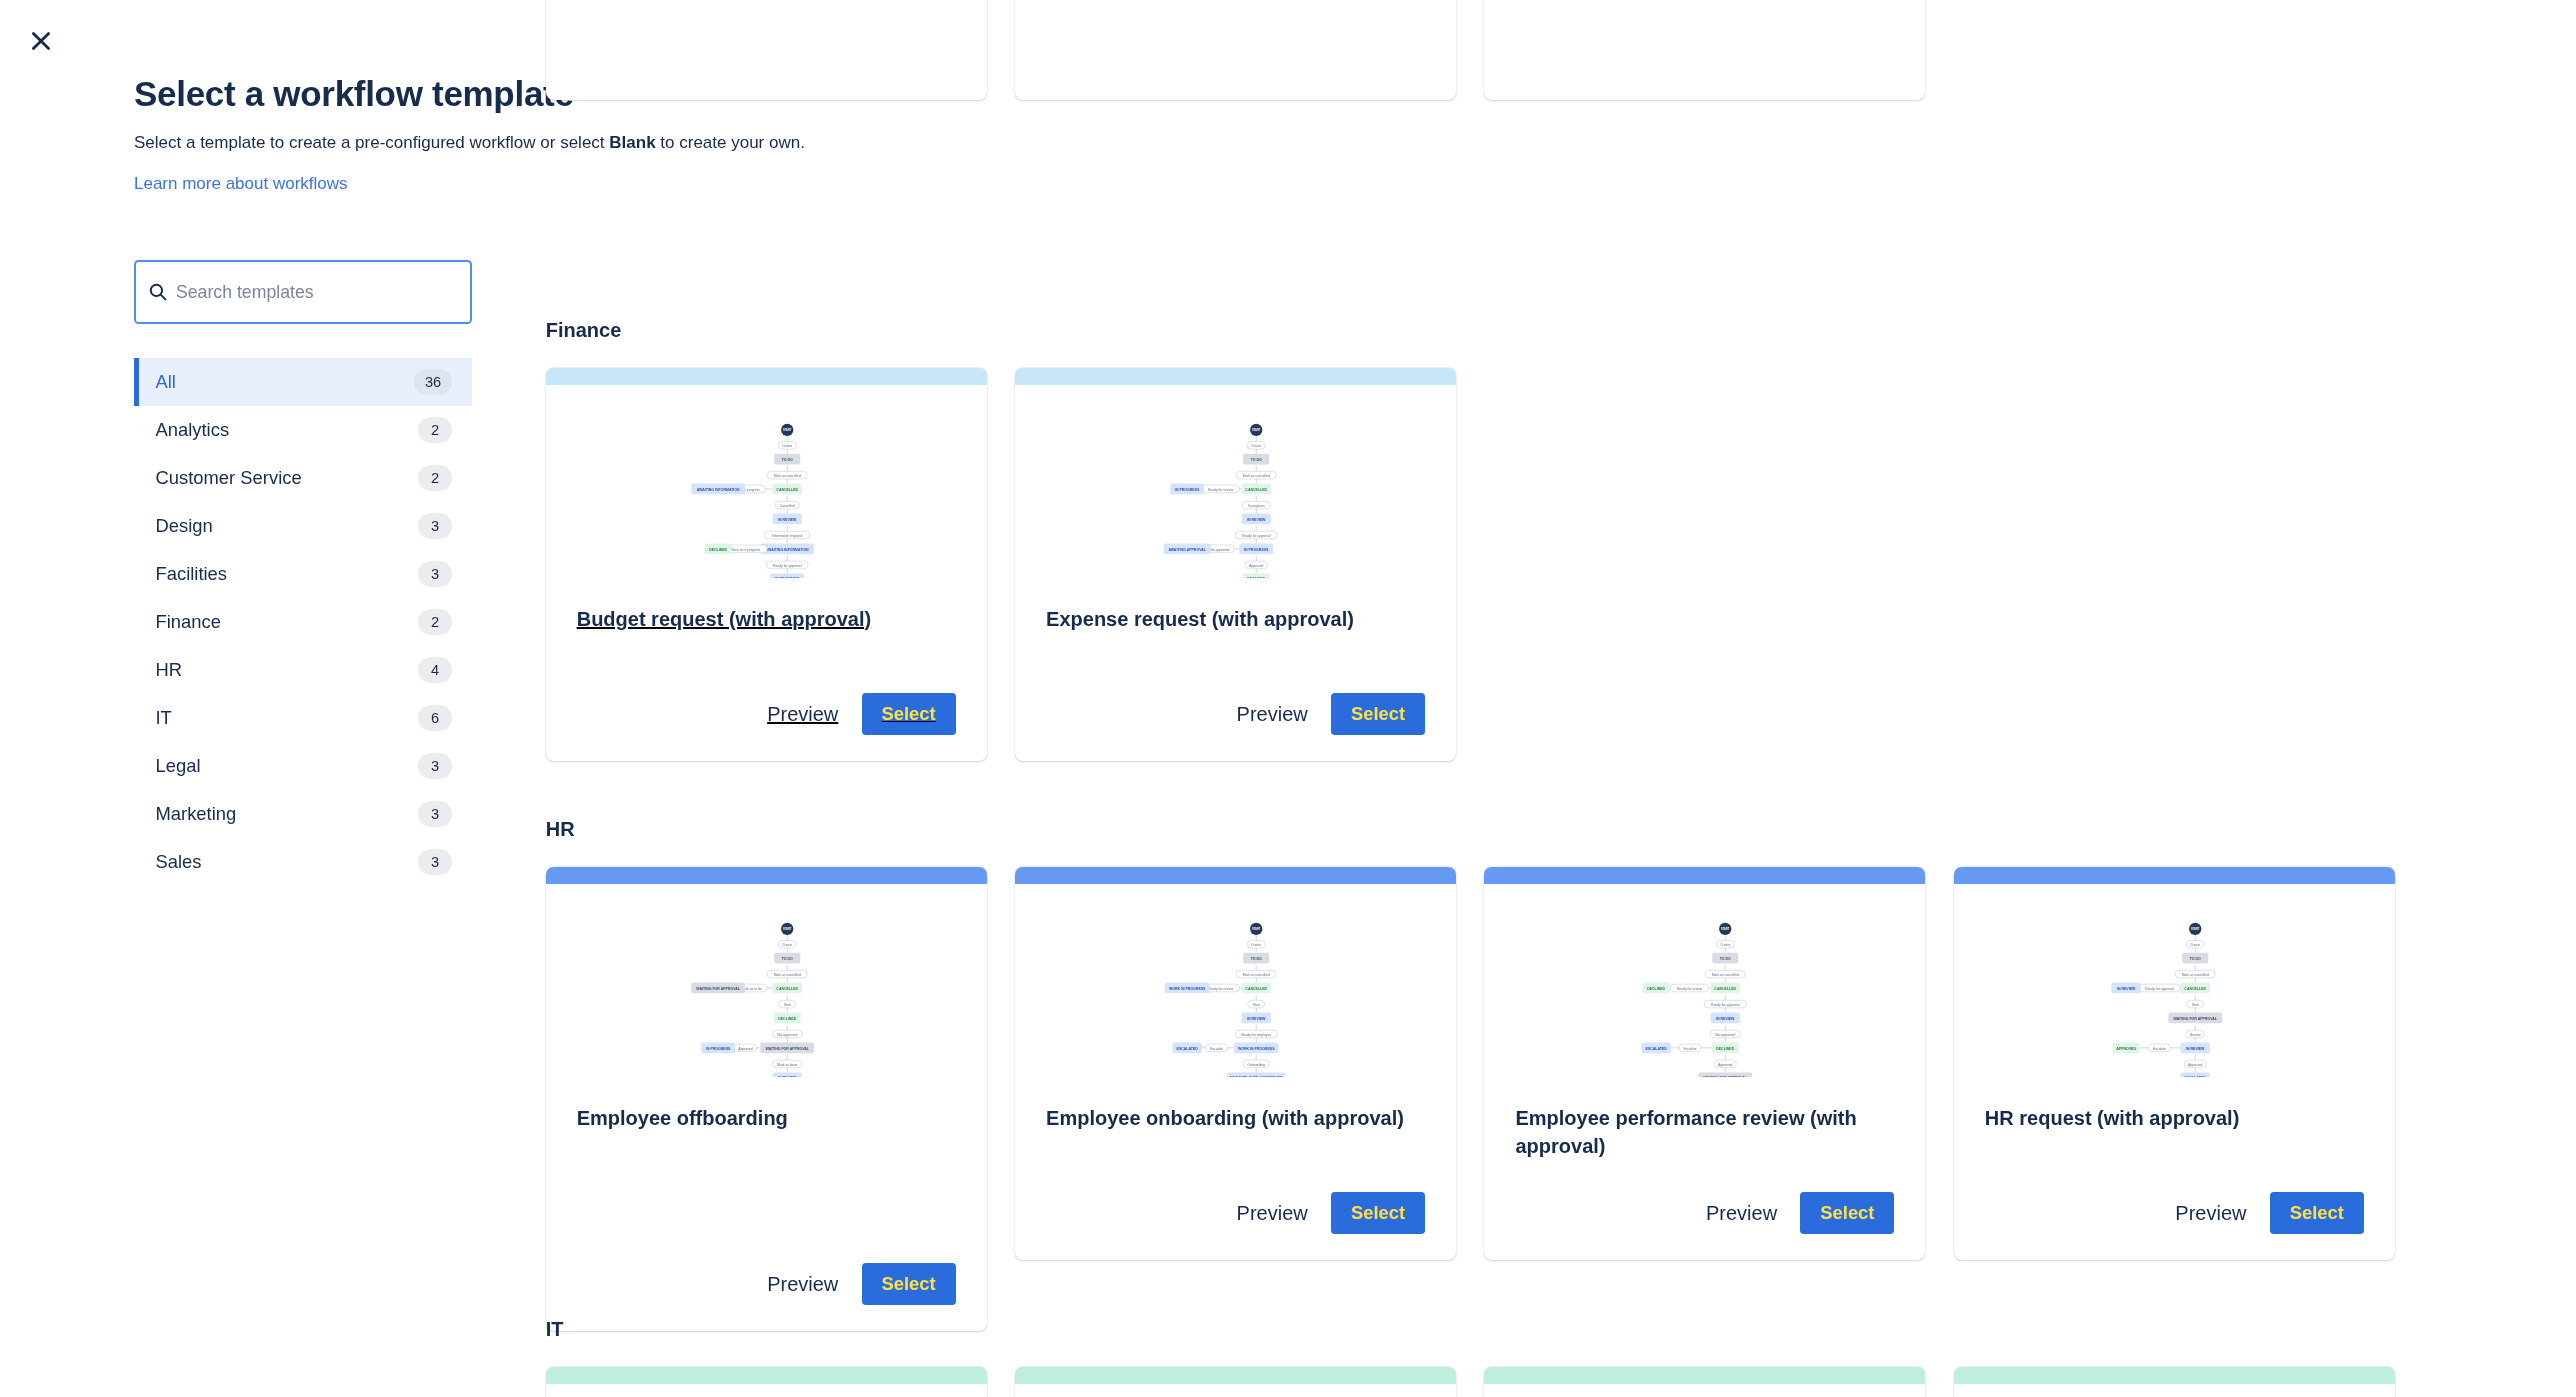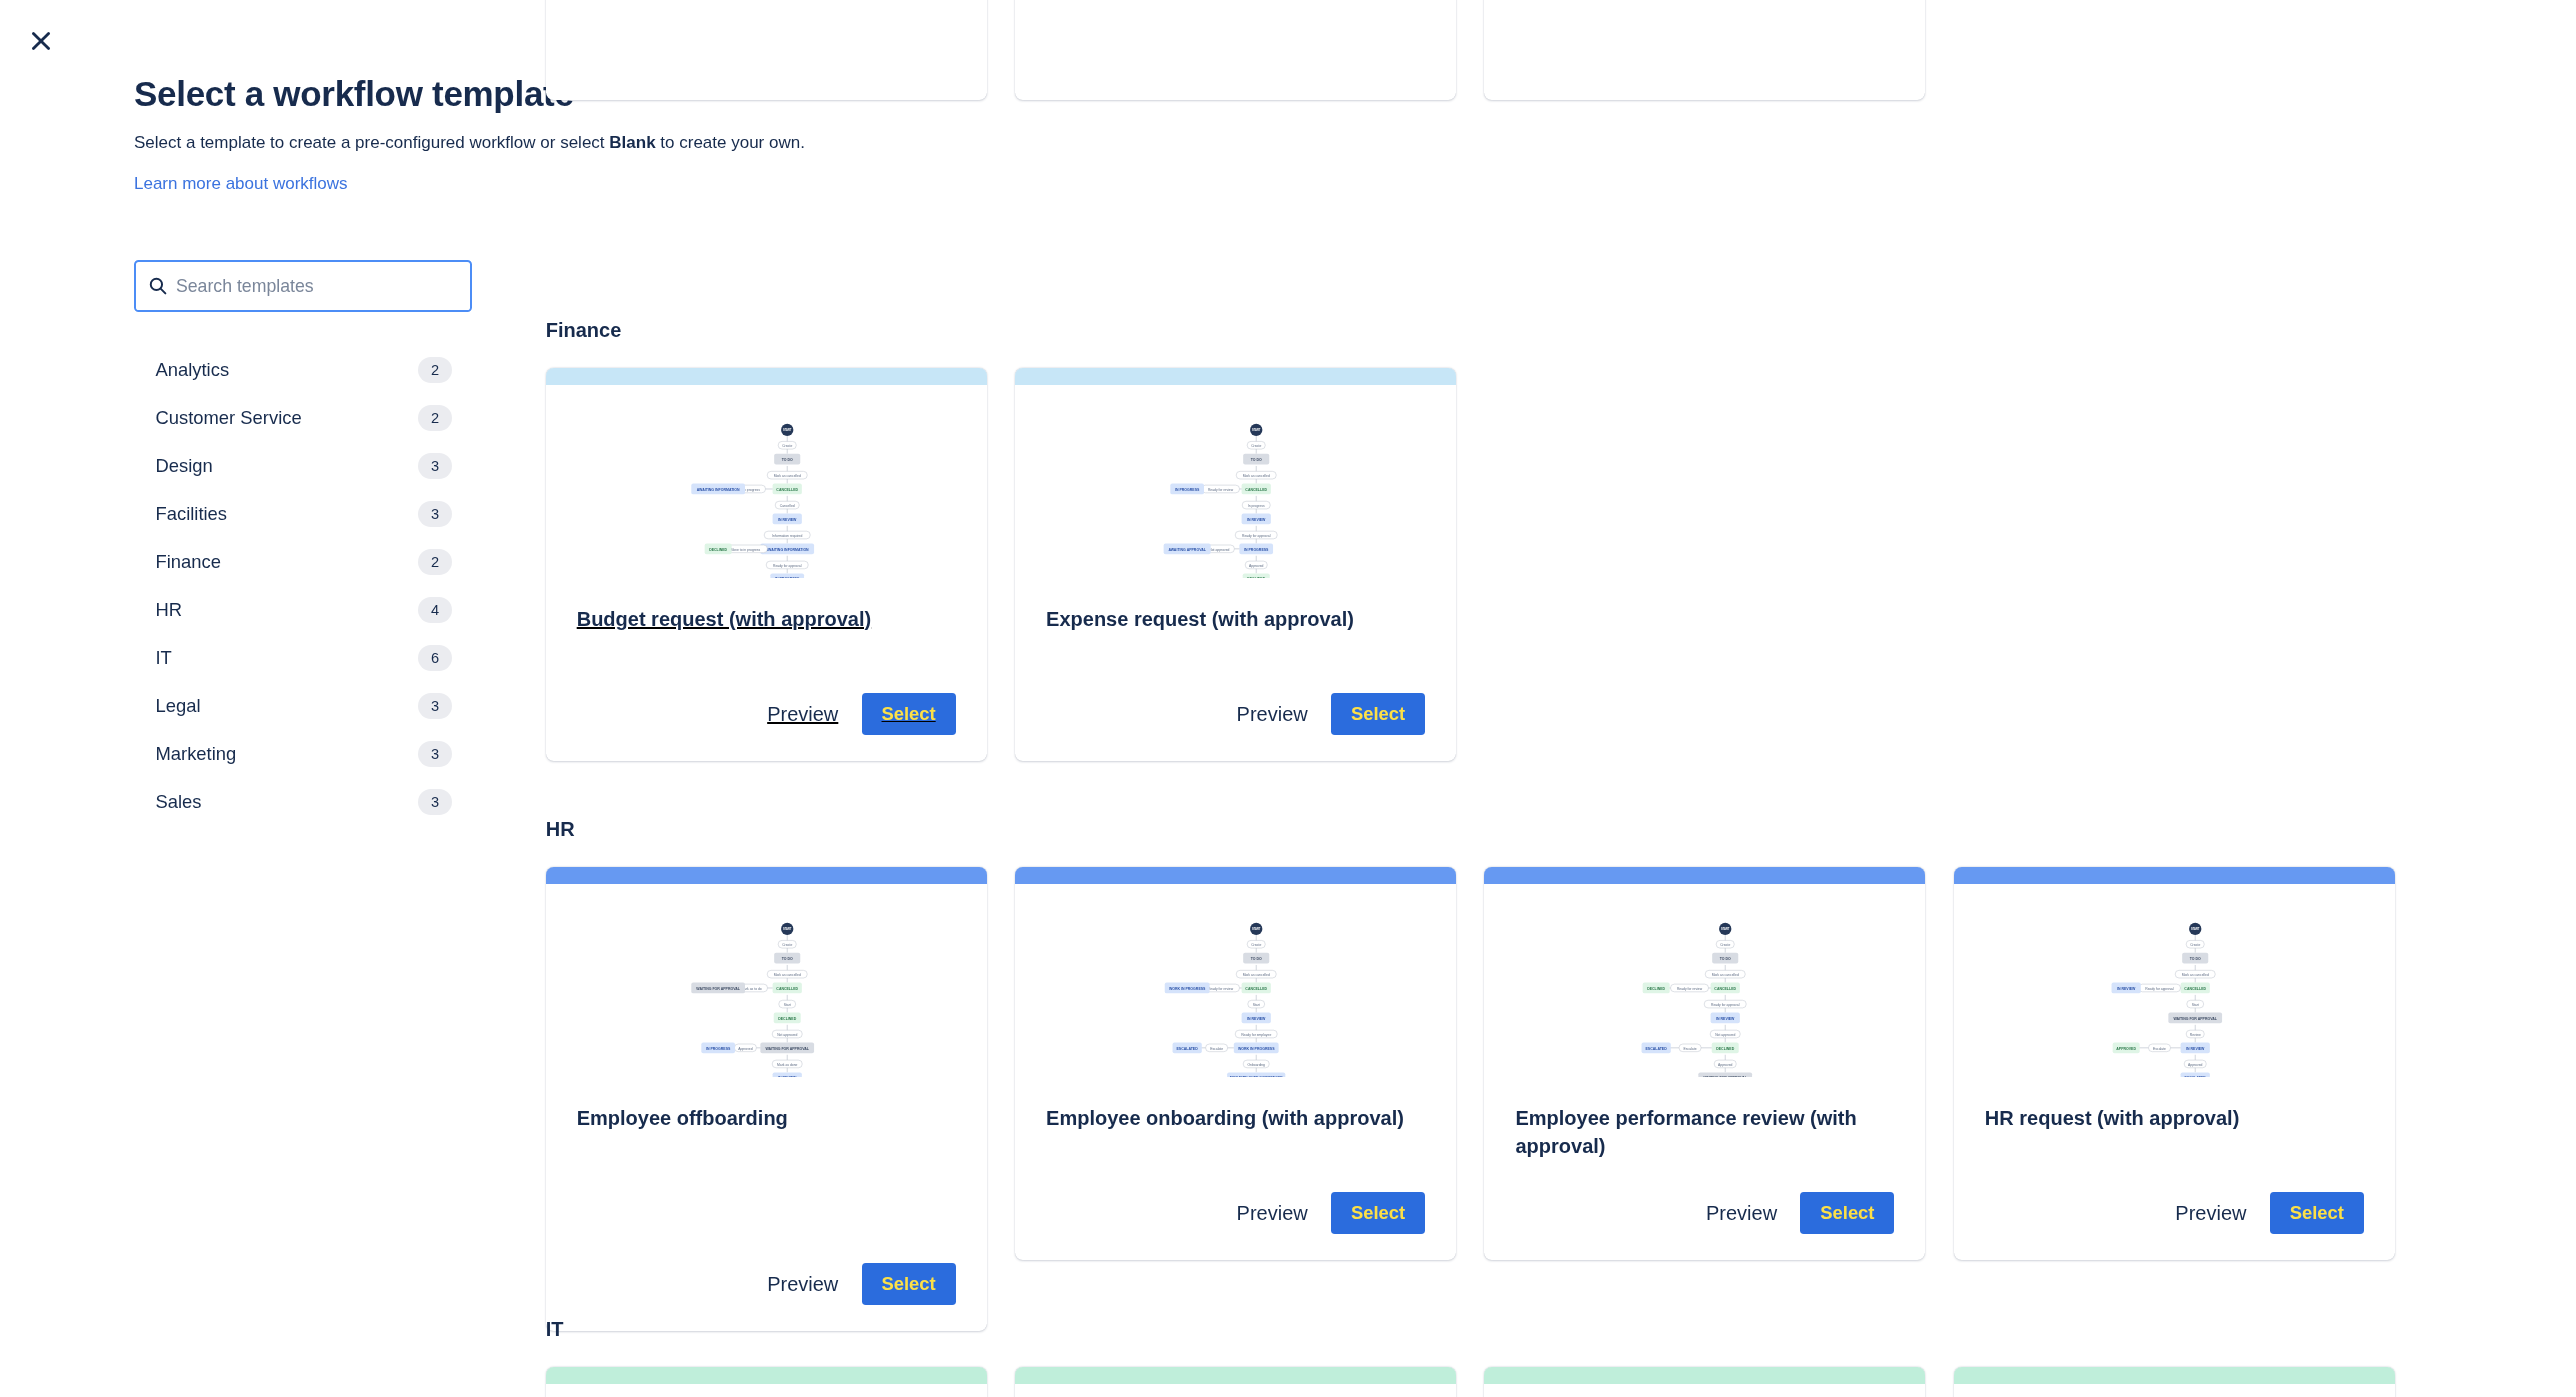--- a/index.html
+++ b/index.html
@@ -32,21 +32,21 @@
   }
   .page-subtitle b { font-weight: 700; }
   .learn-link {
     display: inline-block; margin-top: 19px;
     font-size: 17px; color: #3b73df; text-decoration: none; cursor: pointer;
   }
 
   
   .sidebar { position: absolute; left: 134px; top: 260px; width: 338px; }
   .search-wrap {
-    position: relative; width: 338px; height: 52px;
+    position: relative; width: 338px; height: 64px;
     border: 2.3px solid #4c8df6; border-radius: 4.6px; background: #fff;
     display: flex; align-items: center; padding: 0 10.8px;
   }
   .search-icon { width: 21.5px; height: 21.5px; flex: 0 0 21.5px; margin-right: 7.7px; }
   .search-icon svg { display:block; width:21.5px; height:21.5px; }
   .search-input {
     flex: 1; border: none; outline: none; background: transparent;
     font-family: "Liberation Sans", sans-serif;
     font-size: 17.7px; color: #172b4d; height: 100%;
   }
@@ -160,20 +160,24 @@
     <div class="search-wrap">
       <span class="search-icon">
         <svg viewBox="0 0 24 24" fill="none" stroke="#172b4d" stroke-width="2.2" stroke-linecap="round">
           <circle cx="10.5" cy="10.5" r="6.3"></circle>
           <line x1="15.2" y1="15.2" x2="20.5" y2="20.5"></line>
         </svg>
       </span>
       <input class="search-input" type="text" autofocus="" placeholder="Search templates" style="">
     </div>
     <div class="cat-list">
+        <div class="cat-item active">
+          <span class="cat-label">All</span>
+          <span class="cat-count">36</span>
+        </div>
         <div class="cat-item">
           <span class="cat-label">Analytics</span>
           <span class="cat-count">2</span>
         </div>
         <div class="cat-item">
           <span class="cat-label">Customer Service</span>
           <span class="cat-count">2</span>
         </div>
         <div class="cat-item">
           <span class="cat-label">Design</span>

